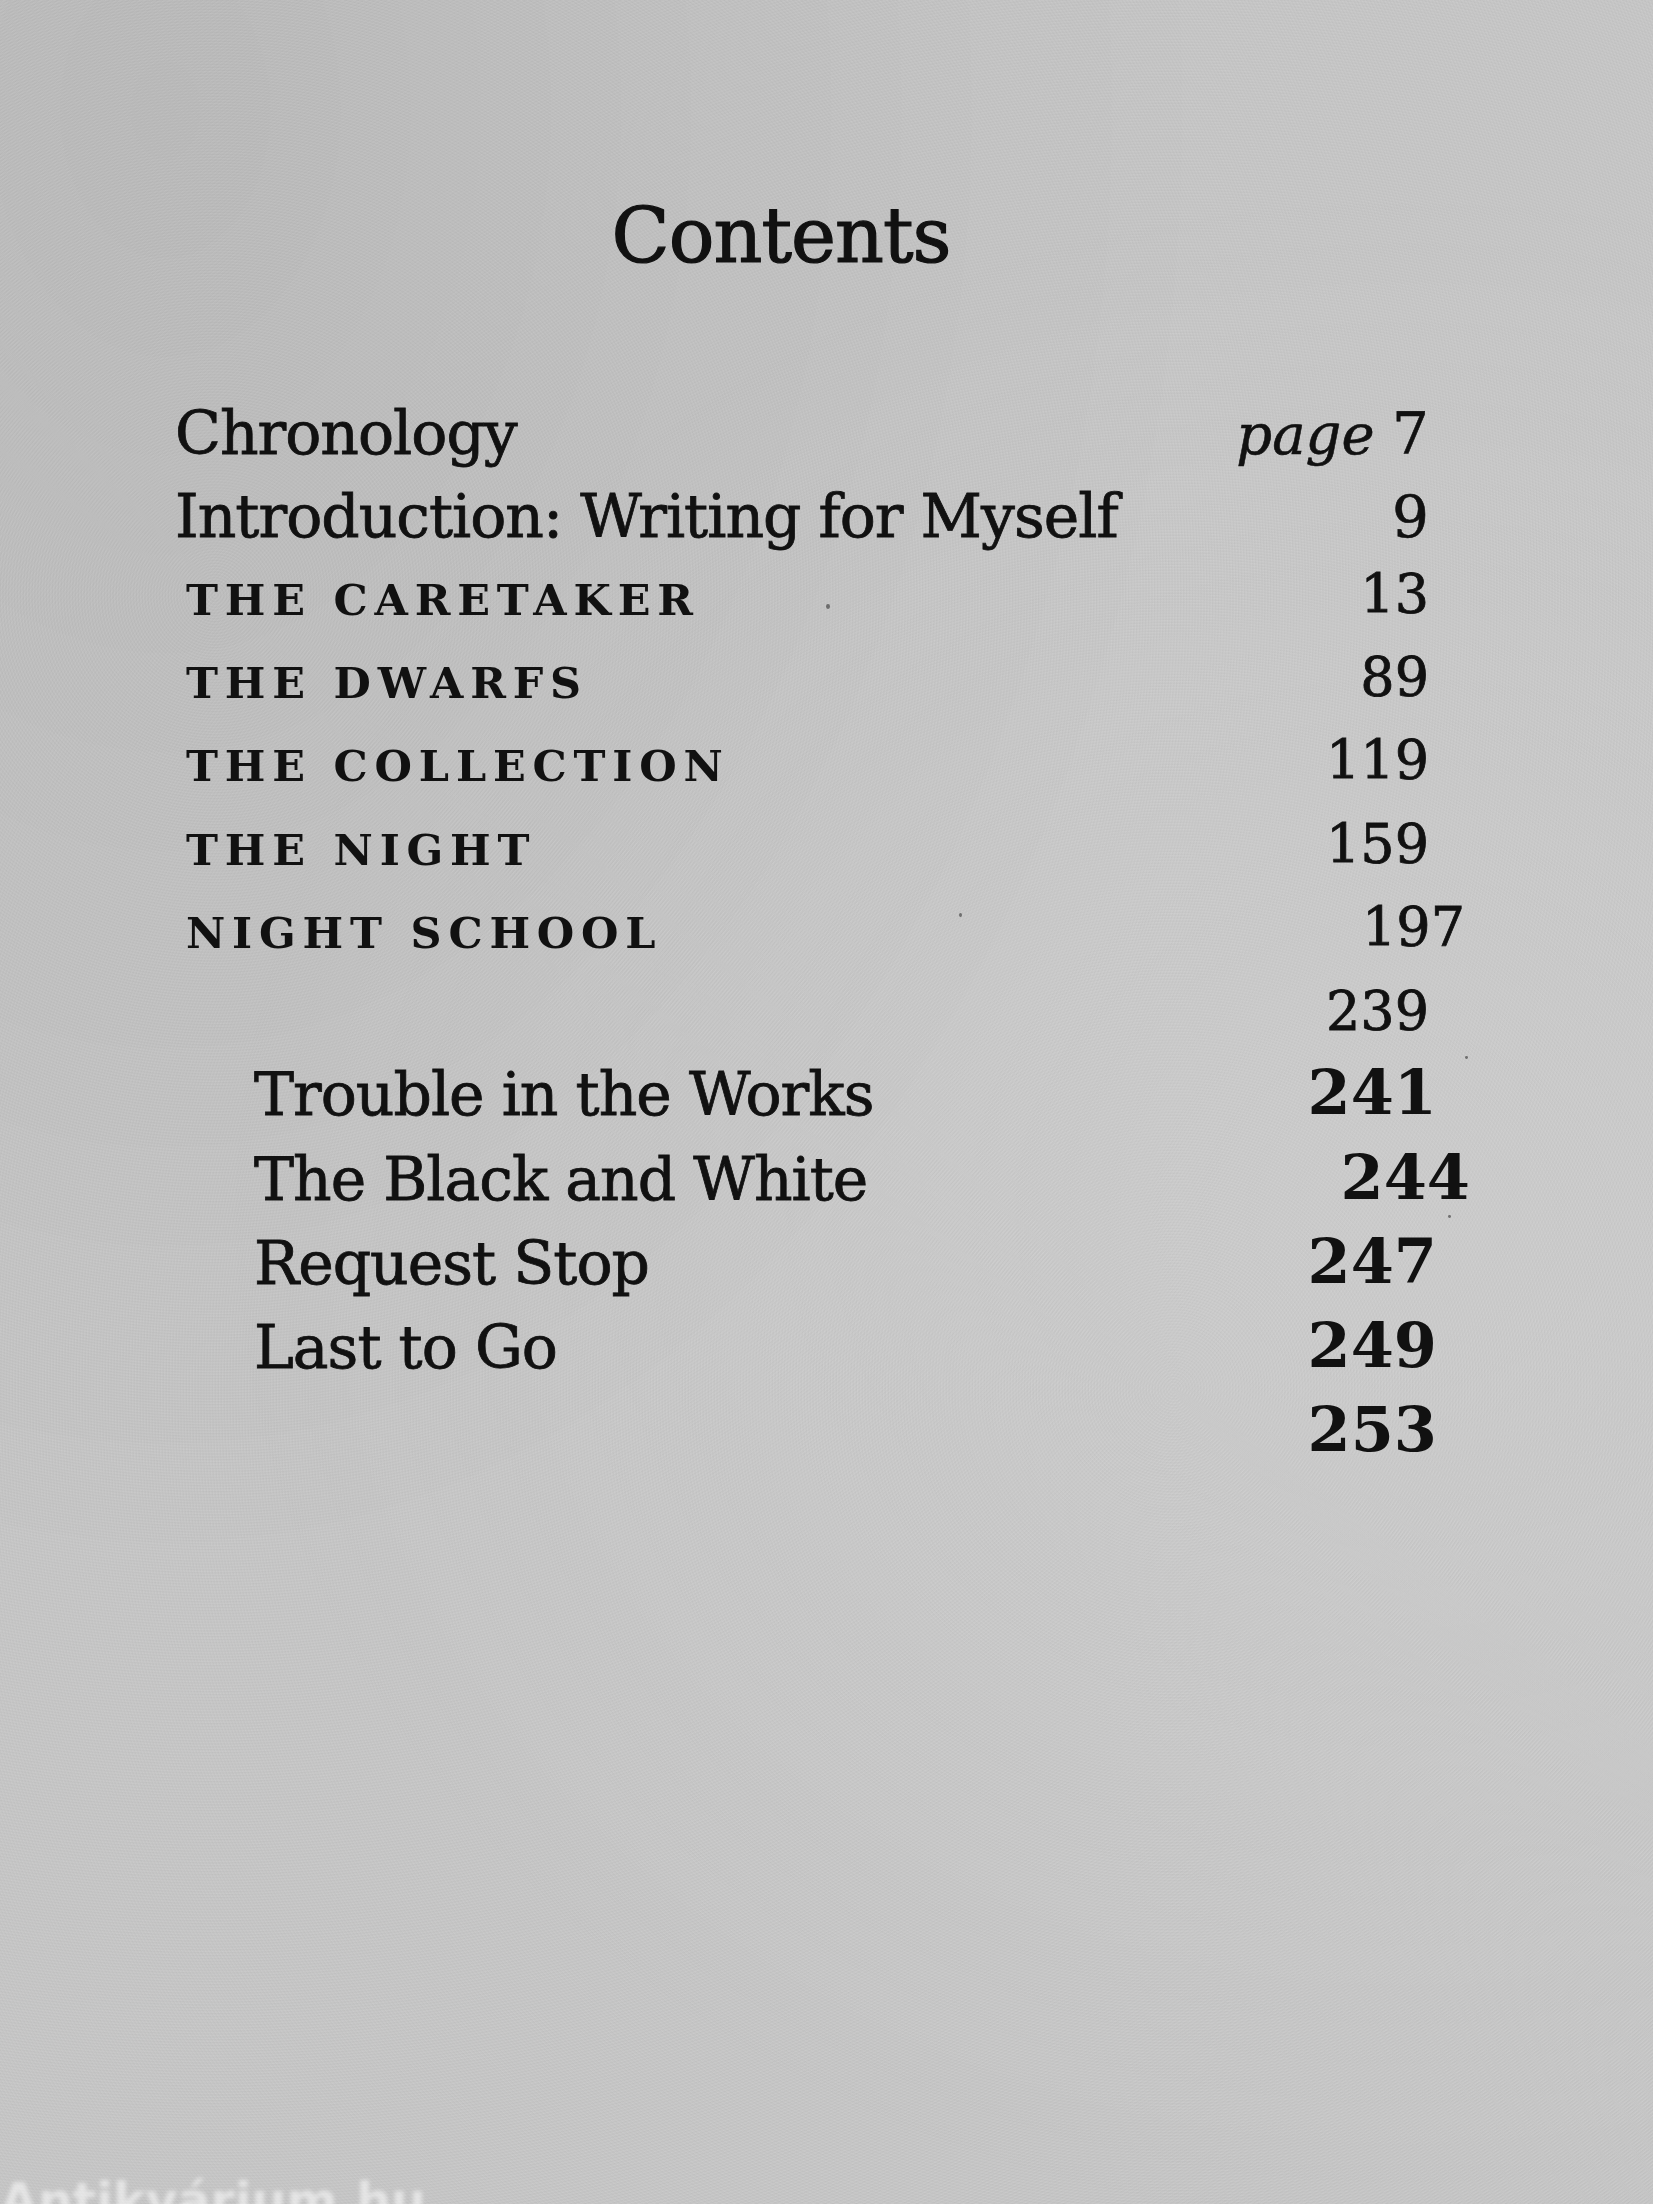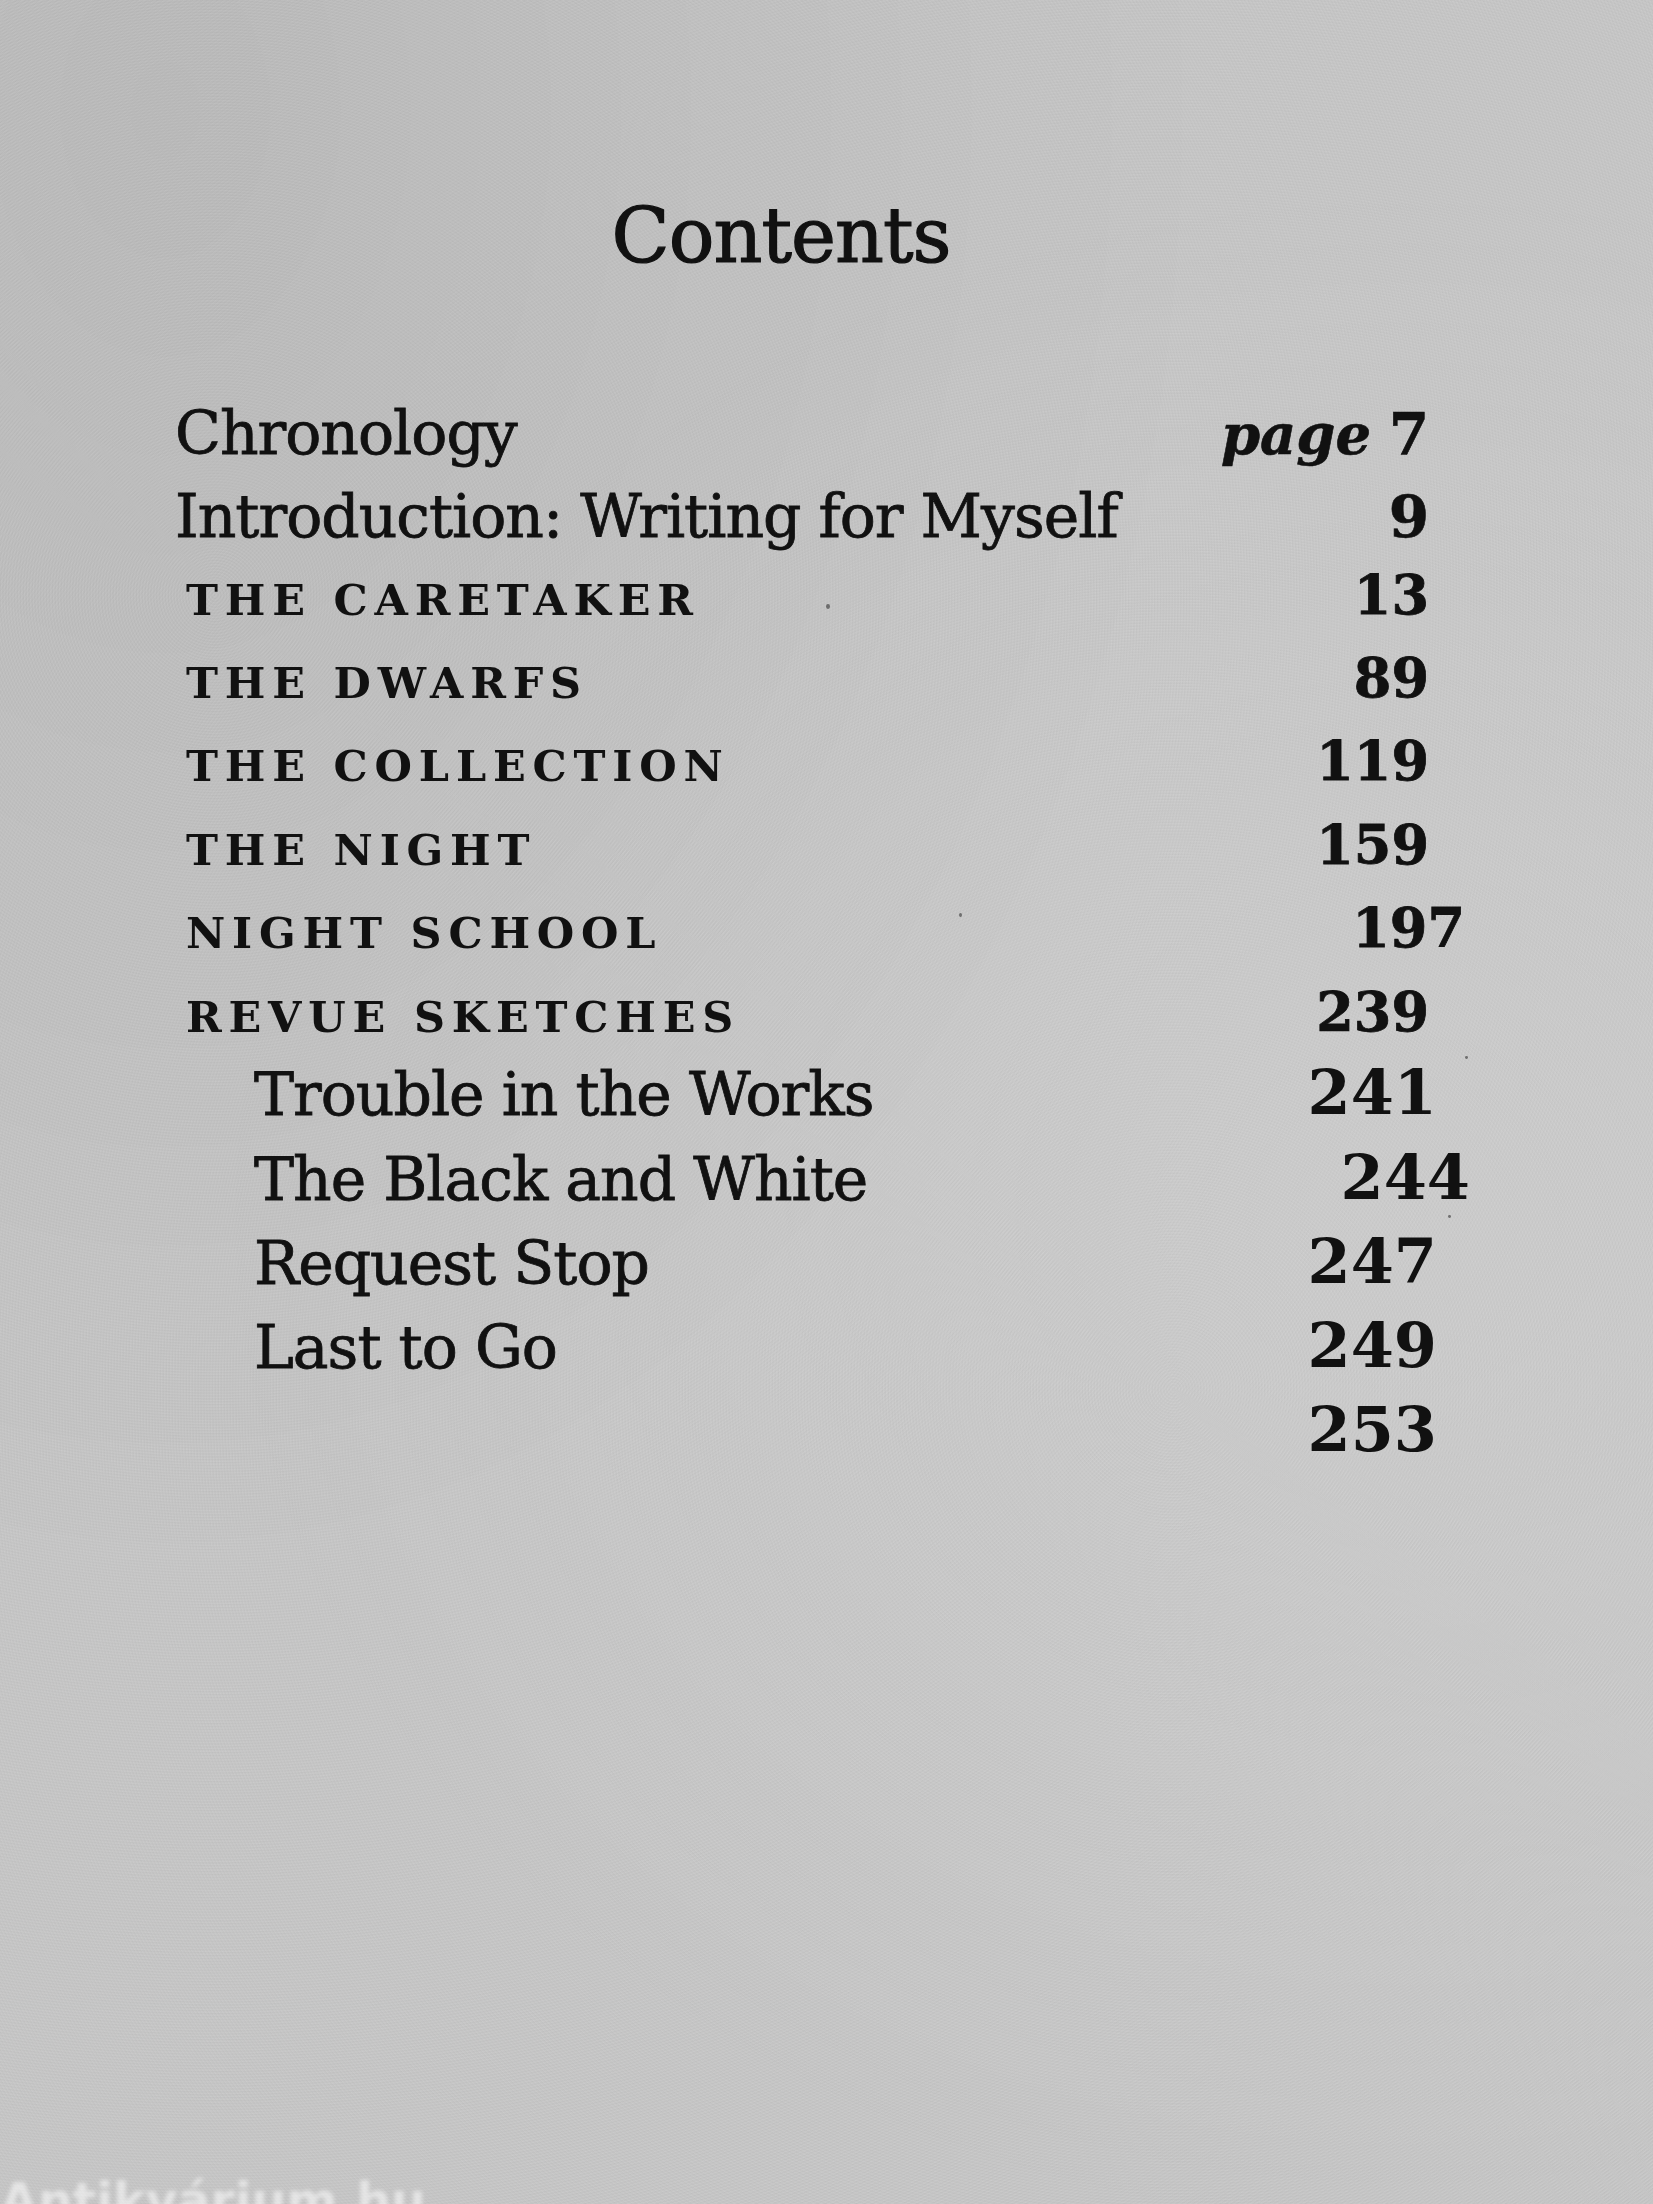--- a/index.html
+++ b/index.html
@@ -56,21 +56,20 @@
       bottom: 0;
       line-height: 1;
     }
     .row .num {
       position: absolute;
       right: 225px;
       bottom: 0;
       line-height: 1;
       white-space: nowrap;
       text-align: right;
-      font-weight: bold;
     }
     
     .row.major .label {
       left: 175px;
       font-size: 60px;
       letter-spacing: -1px;
       -webkit-text-stroke: 0.8px #111;
     }
     .row.major .num {
       font-size: 58px;
@@ -162,21 +161,20 @@
       <span class="label">THE NIGHT</span>
       <span class="num">159</span>
     </div>
 
     <div class="row play" style="top:872px;padding-left:36px;">
       <span class="label">NIGHT SCHOOL</span>
       <span class="num">197</span>
     </div>
 
     <div class="row play" style="top:956px;">
-      <span class="label">REVUE SKETCHES</span>
       <span class="num">239</span>
     </div>
 
     <div class="row sketch" style="top:1041px;">
       <span class="label">Trouble in the Works</span>
       <span class="num">241</span>
     </div>
 
     <div class="row sketch" style="top:1126px;padding-left:33px;">
       <span class="label">The Black and White</span>

